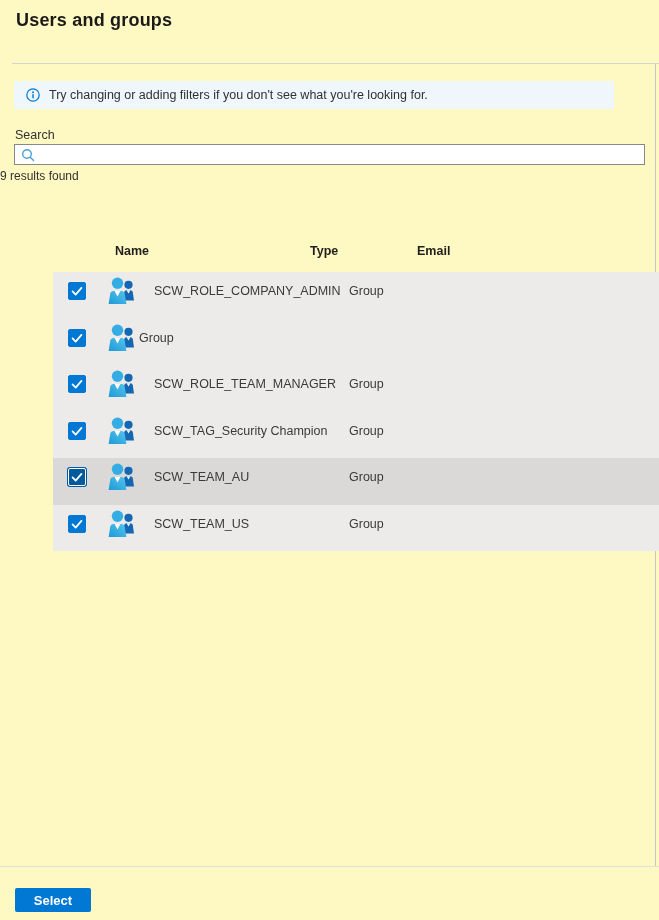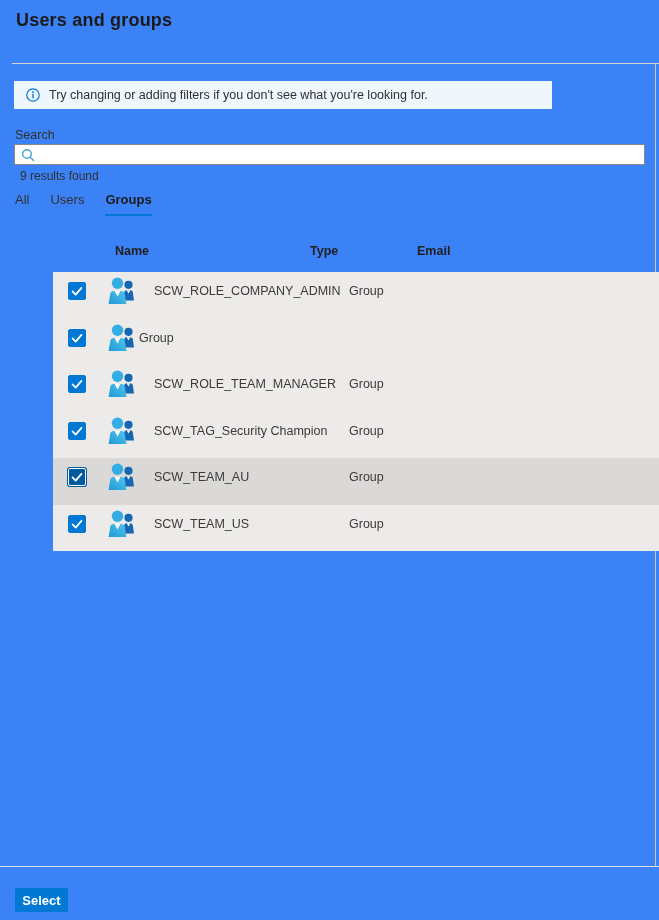--- a/index.html
+++ b/index.html
@@ -6,21 +6,21 @@
   html, body { background: #ffffff; }
   body {
     font-family: "Liberation Sans", "DejaVu Sans", sans-serif;
     color: var(--text-primary, #201f1e);
     width: 659px;
   }
   .page {
     position: relative;
     width: 659px;
     height: 920px;
-    background: #3b82f6;
+    background: #fef9c3;
     overflow: hidden;
   }
   .page-title {
     position: absolute;
     left: 16px;
     top: 10px;
     font-size: 18px;
     font-weight: bold;
     color: #1b1a19;
     letter-spacing: 0.2px;
@@ -38,21 +38,21 @@
     left: 655px;
     top: 64px;
     width: 1px;
     height: 802px;
     background: #c8c6c4;
   }
   .banner {
     position: absolute;
     left: 14px;
     top: 81px;
-    width: 538px;
+    width: 600px;
     height: 28px;
     background: var(--banner-bg, #eff6fc);
     display: flex;
     align-items: center;
     gap: 9px;
     padding: 8px 12px;
   }
   .banner-text { font-size: 12.5px; color: #323130; }
   .search-label {
     position: absolute;
@@ -79,21 +79,21 @@
     outline: none;
     flex: 1;
     font-size: 12.5px;
     font-family: inherit;
     background: transparent;
     color: #323130;
     height: 100%;
   }
   .results-text {
     position: absolute;
-    left: 20px;
+    left: 0;
     top: 169px;
     font-size: 12px;
     color: #323130;
   }
   .tabs {
     position: absolute;
     left: 15px;
     top: 192px;
     display: flex;
   }
@@ -175,21 +175,21 @@
     left: 0;
     right: 0;
     top: 866px;
     height: 1px;
     background: #e1dfdd;
   }
   .select-button {
     position: absolute;
     left: 15px;
     top: 888px;
-    width: 53px;
+    width: 76px;
     height: 24px;
     background: var(--accent, #0078d4);
     color: #ffffff;
     border: none;
     border-radius: 2px;
     font-size: 13px;
     font-weight: bold;
     font-family: inherit;
     cursor: pointer;
   }
@@ -241,25 +241,20 @@
   <div class="search-box">
     <svg width="14" height="14" viewBox="0 0 14 14">
       <circle cx="6" cy="6" r="4.3" fill="none" stroke="#4a9fd9" stroke-width="1.4"></circle>
       <line x1="9.2" y1="9.2" x2="12.6" y2="12.6" stroke="#4a9fd9" stroke-width="1.4" stroke-linecap="round"></line>
     </svg>
     <input type="text" aria-label="Search" value="" style="">
   </div>
 
   <div class="results-text">9 results found</div>
 
-  <div class="tabs">
-    <div class="tab">All</div>
-    <div class="tab">Users</div>
-    <div class="tab active">Groups</div>
-  </div>
 
   <div class="thead">
     <div class="cb-cell"></div>
     <div class="icon-cell"></div>
     <div class="cell name">Name</div>
     <div class="cell type">Type</div>
     <div class="cell email">Email</div>
   </div>
 
   <div class="rows">

